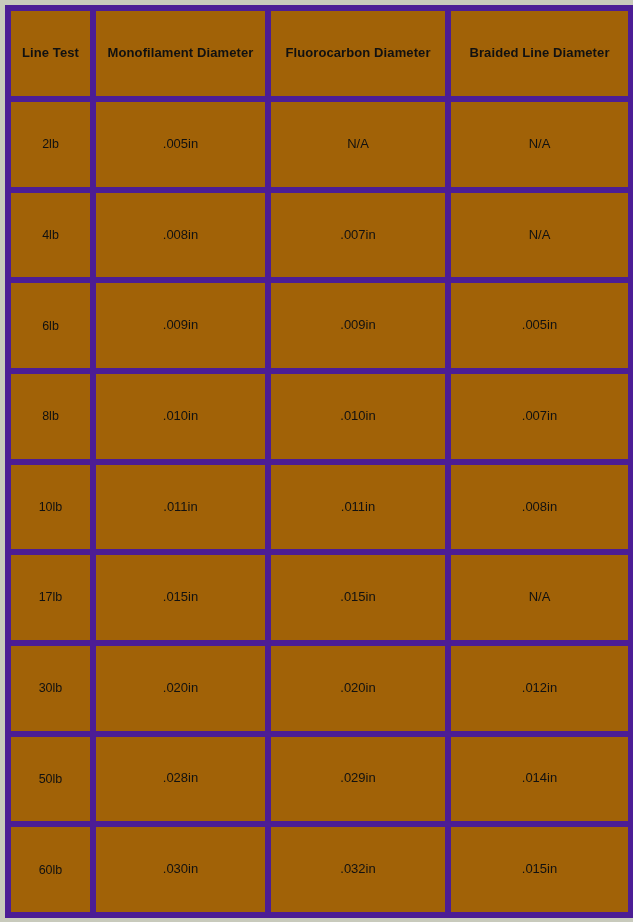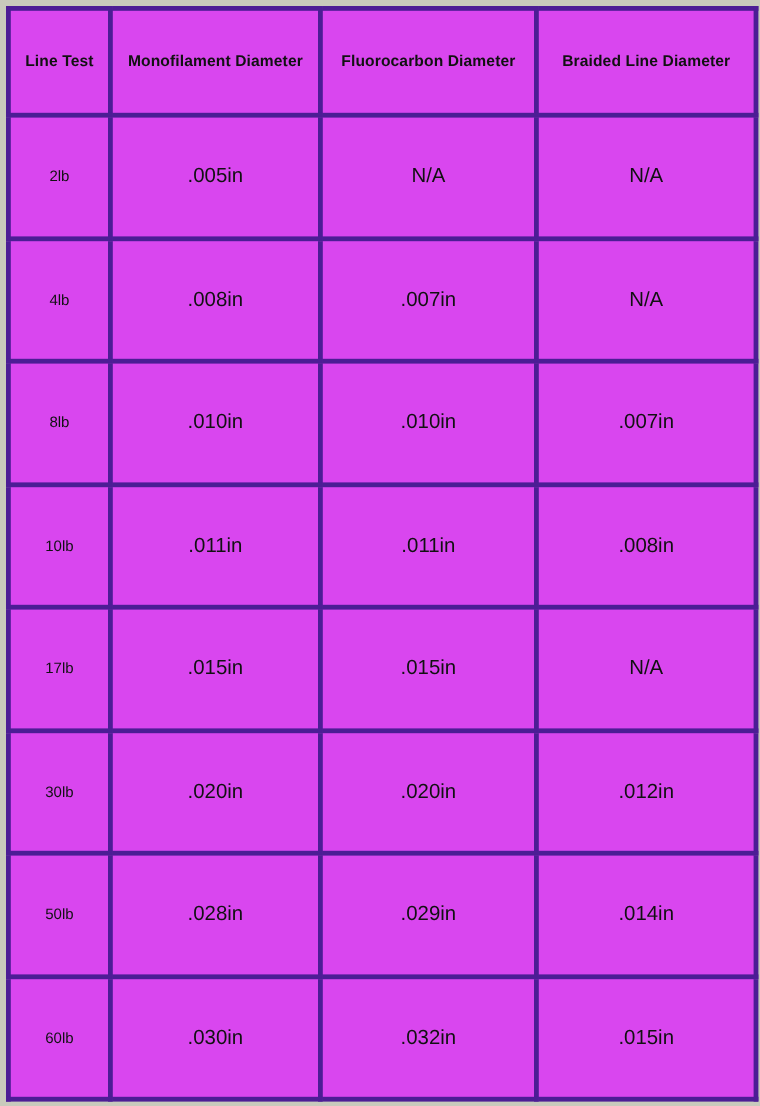--- a/index.html
+++ b/index.html
@@ -29,37 +29,37 @@
     background: #c8cabc;
     border: 2px solid #111111;
   }
   table.line-table col.c0 { width: 85px; }
   table.line-table col.c1 { width: 175px; }
   table.line-table col.c2 { width: 180px; }
   table.line-table col.c3 { width: 183px; }
 
   table.line-table th,
   table.line-table td {
-    border: 4px solid #4c1d95;
+    border: 6px solid #4c1d95;
     text-align: center;
     vertical-align: middle;
     color: #111111;
-    background: #d946ef;
+    background: #a16207;
     padding: 2px 4px;
   }
   table.line-table thead th {
     height: 81px;
     font-size: 13px;
     font-weight: bold;
     line-height: 1.45;
     letter-spacing: 0.1px;
   }
   table.line-table tbody td {
     height: 64px;
-    font-size: 17px;
+    font-size: 13px;
     font-weight: normal;
     line-height: 1.3;
   }
   table.line-table tbody td.line-test {
     font-size: 12.5px;
   }
 </style>
 </head>
 <body>
 
@@ -84,20 +84,26 @@
           <td class="line-test">2lb</td>
           <td>.005in</td>
           <td>N/A</td>
           <td>N/A</td>
         </tr>
         <tr>
           <td class="line-test">4lb</td>
           <td>.008in</td>
           <td>.007in</td>
           <td>N/A</td>
+        </tr>
+        <tr>
+          <td class="line-test">6lb</td>
+          <td>.009in</td>
+          <td>.009in</td>
+          <td>.005in</td>
         </tr>
         <tr>
           <td class="line-test">8lb</td>
           <td>.010in</td>
           <td>.010in</td>
           <td>.007in</td>
         </tr>
         <tr>
           <td class="line-test">10lb</td>
           <td>.011in</td>

